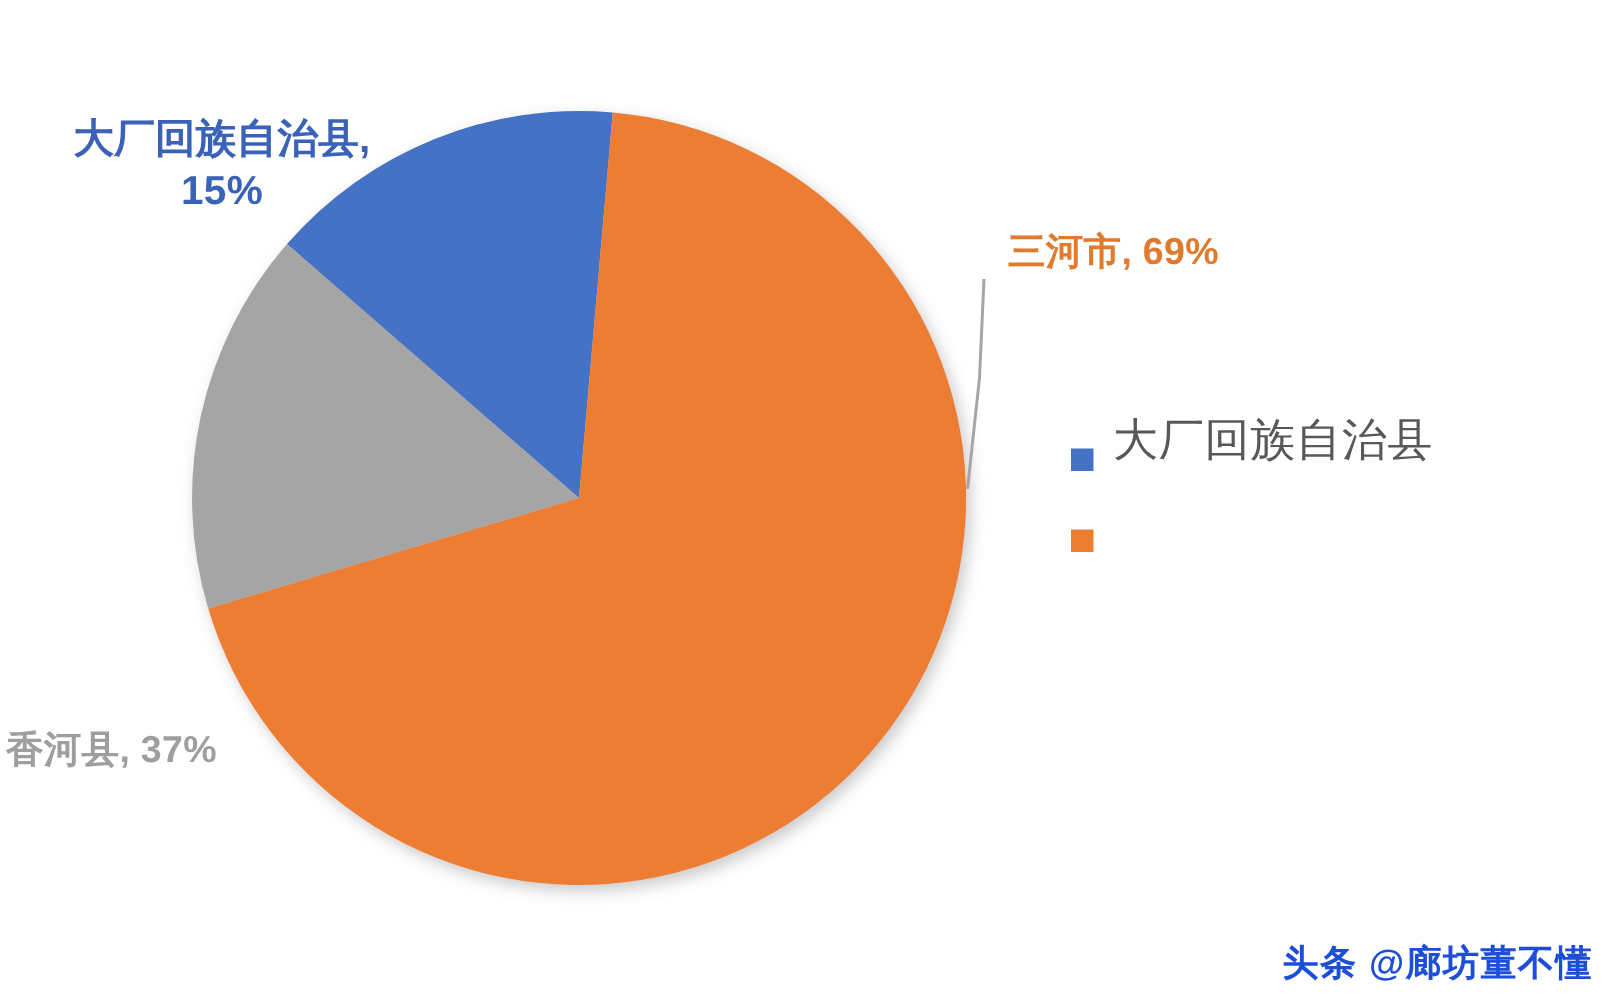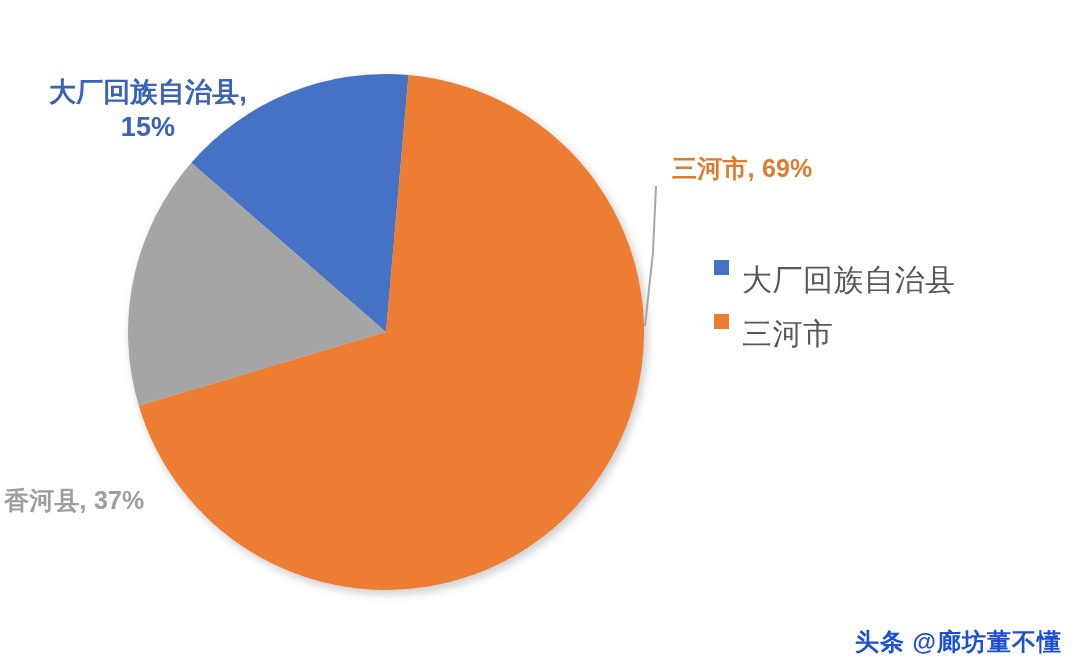--- a/index.html
+++ b/index.html
@@ -60,21 +60,21 @@
 
   
   #legend {
     position: absolute;
     left: 714px;
     top: 260px;
     width: 330px;
   }
   .legend-item {
     display: flex;
-    align-items: flex-start;
+    align-items: flex-end;
     height: 54px;
   }
   .legend-swatch {
     width: 15px;
     height: 15px;
     flex: 0 0 15px;
     margin-right: 13px;
   }
   .legend-label {
     font-size: 30px;
@@ -130,21 +130,20 @@
 
   <div id="legend">
 
     <div class="legend-item">
       <span class="legend-swatch" style="background:#4472C4"></span>
       <span class="legend-label">大厂回族自治县</span>
     </div>
 
     <div class="legend-item">
       <span class="legend-swatch" style="background:#ED7D31"></span>
-      <span class="legend-label">三河市</span>
     </div>
 
 
   </div>
 
   <div id="watermark">头条 @廊坊董不懂</div>
 
 </div>
 
 </body></html>

